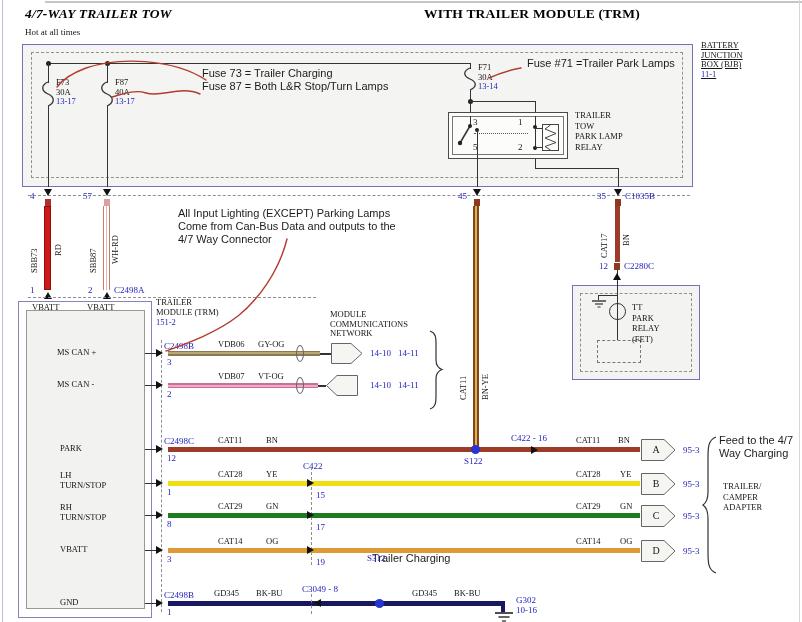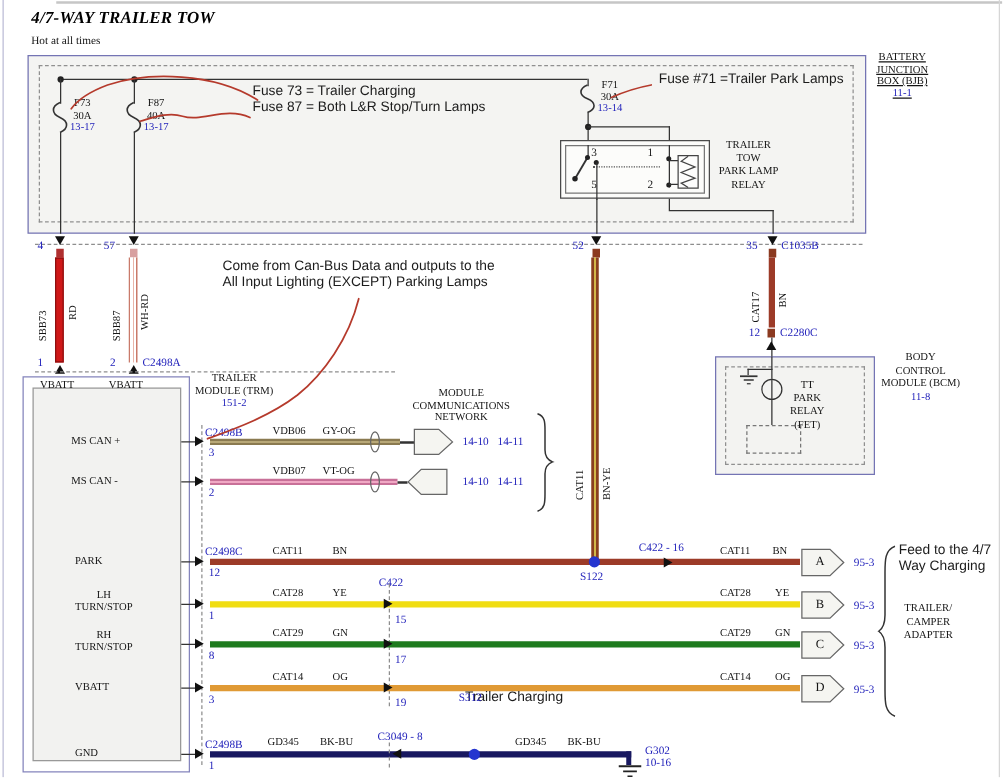--- a/index.html
+++ b/index.html
@@ -1,20 +1,20 @@
 <!DOCTYPE html>
 <html><head>
 <meta charset="utf-8">
 <style>
   html,body{margin:0;padding:0;background:#fff;}
   *{box-sizing:border-box;}
   #c{position:relative;width:802px;height:622px;background:#ffffff;overflow:hidden;
      font-family:"Liberation Serif",serif;}
   .a{position:absolute;}
-  .t{position:absolute;font:8.5px "Liberation Serif",serif;color:#151515;white-space:nowrap;line-height:9.5px;text-align:center;}
+  .t{position:absolute;font:8.5px "Liberation Serif",serif;color:#151515;white-space:nowrap;line-height:9.5px;}
   .t2{position:absolute;font:9px "Liberation Serif",serif;color:#151515;white-space:nowrap;}
   .bl{color:#2323bb;}
   .sans{position:absolute;font:11px "Liberation Sans",sans-serif;color:#1c1c1c;white-space:nowrap;line-height:13px;}
   .ttl{position:absolute;font:bold 13.5px "Liberation Serif",serif;color:#000;letter-spacing:.2px;white-space:nowrap;}
   .vt{position:absolute;writing-mode:vertical-rl;transform:rotate(180deg);font:8.5px "Liberation Serif",serif;color:#151515;}
   .ln{position:absolute;background:#333;}
   .dshh{position:absolute;border-top:1px dashed #8e8e8e;height:0;}
   .dshv{position:absolute;border-left:1px dashed #8e8e8e;width:0;}
   .doth{position:absolute;border-top:1px dotted #555;height:0;}
   .bx{position:absolute;border:1px solid #7474b4;}
@@ -45,20 +45,21 @@
 </head>
 <body>
 
 <div id="c">
 
   <div class="a" style="left:45px;top:1px;width:757px;height:2px;background:#c6c6c6;"></div>
   <div class="a" style="left:2px;top:0;width:1px;height:622px;background:#bcbcd6;"></div>
   <div class="a" style="left:799px;top:0;width:1px;height:622px;background:#d6d6d6;"></div>
 
   <div class="ttl" style="left:25px;top:6px;font-style:italic;">4/7-WAY TRAILER TOW</div>
+  <div class="ttl" style="left:424px;top:6px;">WITH TRAILER MODULE (TRM)</div>
   <div class="t" style="left:25px;top:28px;font-size:9px;">Hot at all times</div>
 
   <div class="bx" style="left:22px;top:44px;width:671px;height:143px;background:#f4f4f2;"></div>
   <div class="a" style="left:31px;top:52px;width:652px;height:126px;border:1px dashed #909090;"></div>
   <div class="t" style="left:701px;top:41px;text-decoration:underline;">
     <span style="display:block">BATTERY</span>
     <span style="display:block">JUNCTION</span>
     <span style="display:block">BOX (BJB)</span>
     <span style="display:block" class="bl">11-1</span>
   </div>
@@ -145,21 +146,21 @@
 
   <div class="dshh" style="left:28px;top:195px;width:662px;"></div>
 
   <div class="ad" style="left:44px;top:189px;"></div>
   <div class="t2 bl" style="left:30px;top:191px;">4</div>
   <div class="sq" style="left:45px;top:199px;background:#b03030;"></div>
   <div class="ad" style="left:103px;top:189px;"></div>
   <div class="t2 bl" style="left:83px;top:191px;">57</div>
   <div class="sq" style="left:104px;top:199px;background:#d8a0a0;"></div>
   <div class="ad" style="left:473px;top:189px;"></div>
-  <div class="t2 bl" style="left:458px;top:191px;">52</div>
+  <div class="t2 bl" style="left:458px;top:191px;">45</div>
   <div class="sq" style="left:474px;top:199px;"></div>
   <div class="ad" style="left:614px;top:189px;"></div>
   <div class="t2 bl" style="left:597px;top:191px;">35</div>
   <div class="sq" style="left:615px;top:199px;"></div>
   <div class="t2 bl" style="left:625px;top:191px;">C1035B</div>
 
   <div class="wv c-rd" style="left:44px;top:206px;width:7px;height:84px;"></div>
   <div class="vt" style="left:29px;top:215px;height:58px;">SBB73</div>
   <div class="vt" style="left:53px;top:232px;height:24px;">RD</div>
   <div class="wv c-whrd" style="left:103px;top:206px;width:7px;height:84px;"></div>
@@ -350,48 +351,43 @@
     <span style="display:block">Way Charging</span>
   </div>
   <div class="t" style="left:723px;top:481px;line-height:10.5px;">
     <span style="display:block">TRAILER/</span>
     <span style="display:block">CAMPER</span>
     <span style="display:block">ADAPTER</span>
   </div>
 
   <div class="bx" style="left:572px;top:285px;width:128px;height:95px;background:#f3f3f1;"></div>
   <div class="a" style="left:580px;top:293px;width:112px;height:79px;border:1px dashed #909090;"></div>
-  <div class="t" style="left:705px;top:280px;line-height:10.5px;">
-    <span style="display:block">BODY</span>
-    <span style="display:block">CONTROL</span>
-    <span style="display:block">MODULE (BCM)</span>
-    <span style="display:block" class="bl">11-8</span>
-  </div>
   <div class="ln" style="left:617px;top:285px;width:1px;height:18px;"></div>
   <div class="ln" style="left:598px;top:295px;width:20px;height:1px;"></div>
   <div class="ln" style="left:598px;top:295px;width:1px;height:5px;"></div>
   <svg style="left:591px;top:300px;" width="16" height="9" viewBox="0 0 16 9">
       <line x1="1" y1="1" x2="15" y2="1" stroke="#333" stroke-width="1.4"></line>
       <line x1="4" y1="4" x2="12" y2="4" stroke="#333" stroke-width="1.2"></line>
       <line x1="6.5" y1="7" x2="9.5" y2="7" stroke="#333" stroke-width="1"></line>
     </svg>
   <div class="a" style="left:609px;top:303px;width:17px;height:17px;border:1.4px solid #333;border-radius:50%;"></div>
   <div class="ln" style="left:617px;top:303px;width:1px;height:17px;"></div>
   <div class="ln" style="left:617px;top:320px;width:1px;height:20px;"></div>
   <div class="a" style="left:597px;top:340px;width:44px;height:23px;border:1px dashed #777;"></div>
   <div class="t" style="left:632px;top:302px;line-height:10.5px;">
     <span style="display:block">TT</span>
     <span style="display:block">PARK</span>
     <span style="display:block">RELAY</span>
     <span style="display:block">(FET)</span>
   </div>
 
   <div class="sans" style="left:178px;top:207px;">
+    <span style="display:block">All Input Lighting (EXCEPT) Parking Lamps</span>
     <span style="display:block">Come from Can-Bus Data and outputs to the</span>
-    <span style="display:block">All Input Lighting (EXCEPT) Parking Lamps</span>
+    <span style="display:block">4/7 Way Connector</span>
   </div>
 
   <svg style="left:0;top:0;pointer-events:none;" width="802" height="622" viewBox="0 0 802 622">
     <path d="M206,80 C172,58 118,57 86,68 C70,74 62,80 57,87" fill="none" stroke="#b53a2c" stroke-width="1.4" stroke-linecap="round"></path>
     <path d="M200,94 C180,85 162,98 146,93 C134,89 120,95 112,97" fill="none" stroke="#b53a2c" stroke-width="1.4" stroke-linecap="round"></path>
     <path d="M521,68 C510,70 498,74 489,78" fill="none" stroke="#b53a2c" stroke-width="1.4" stroke-linecap="round"></path>
     <path d="M287,239 C279,271 259,299 238,316 C216,333 188,343 166,351" fill="none" stroke="#b53a2c" stroke-width="1.4" stroke-linecap="round"></path>
   </svg>
 
 </div>

